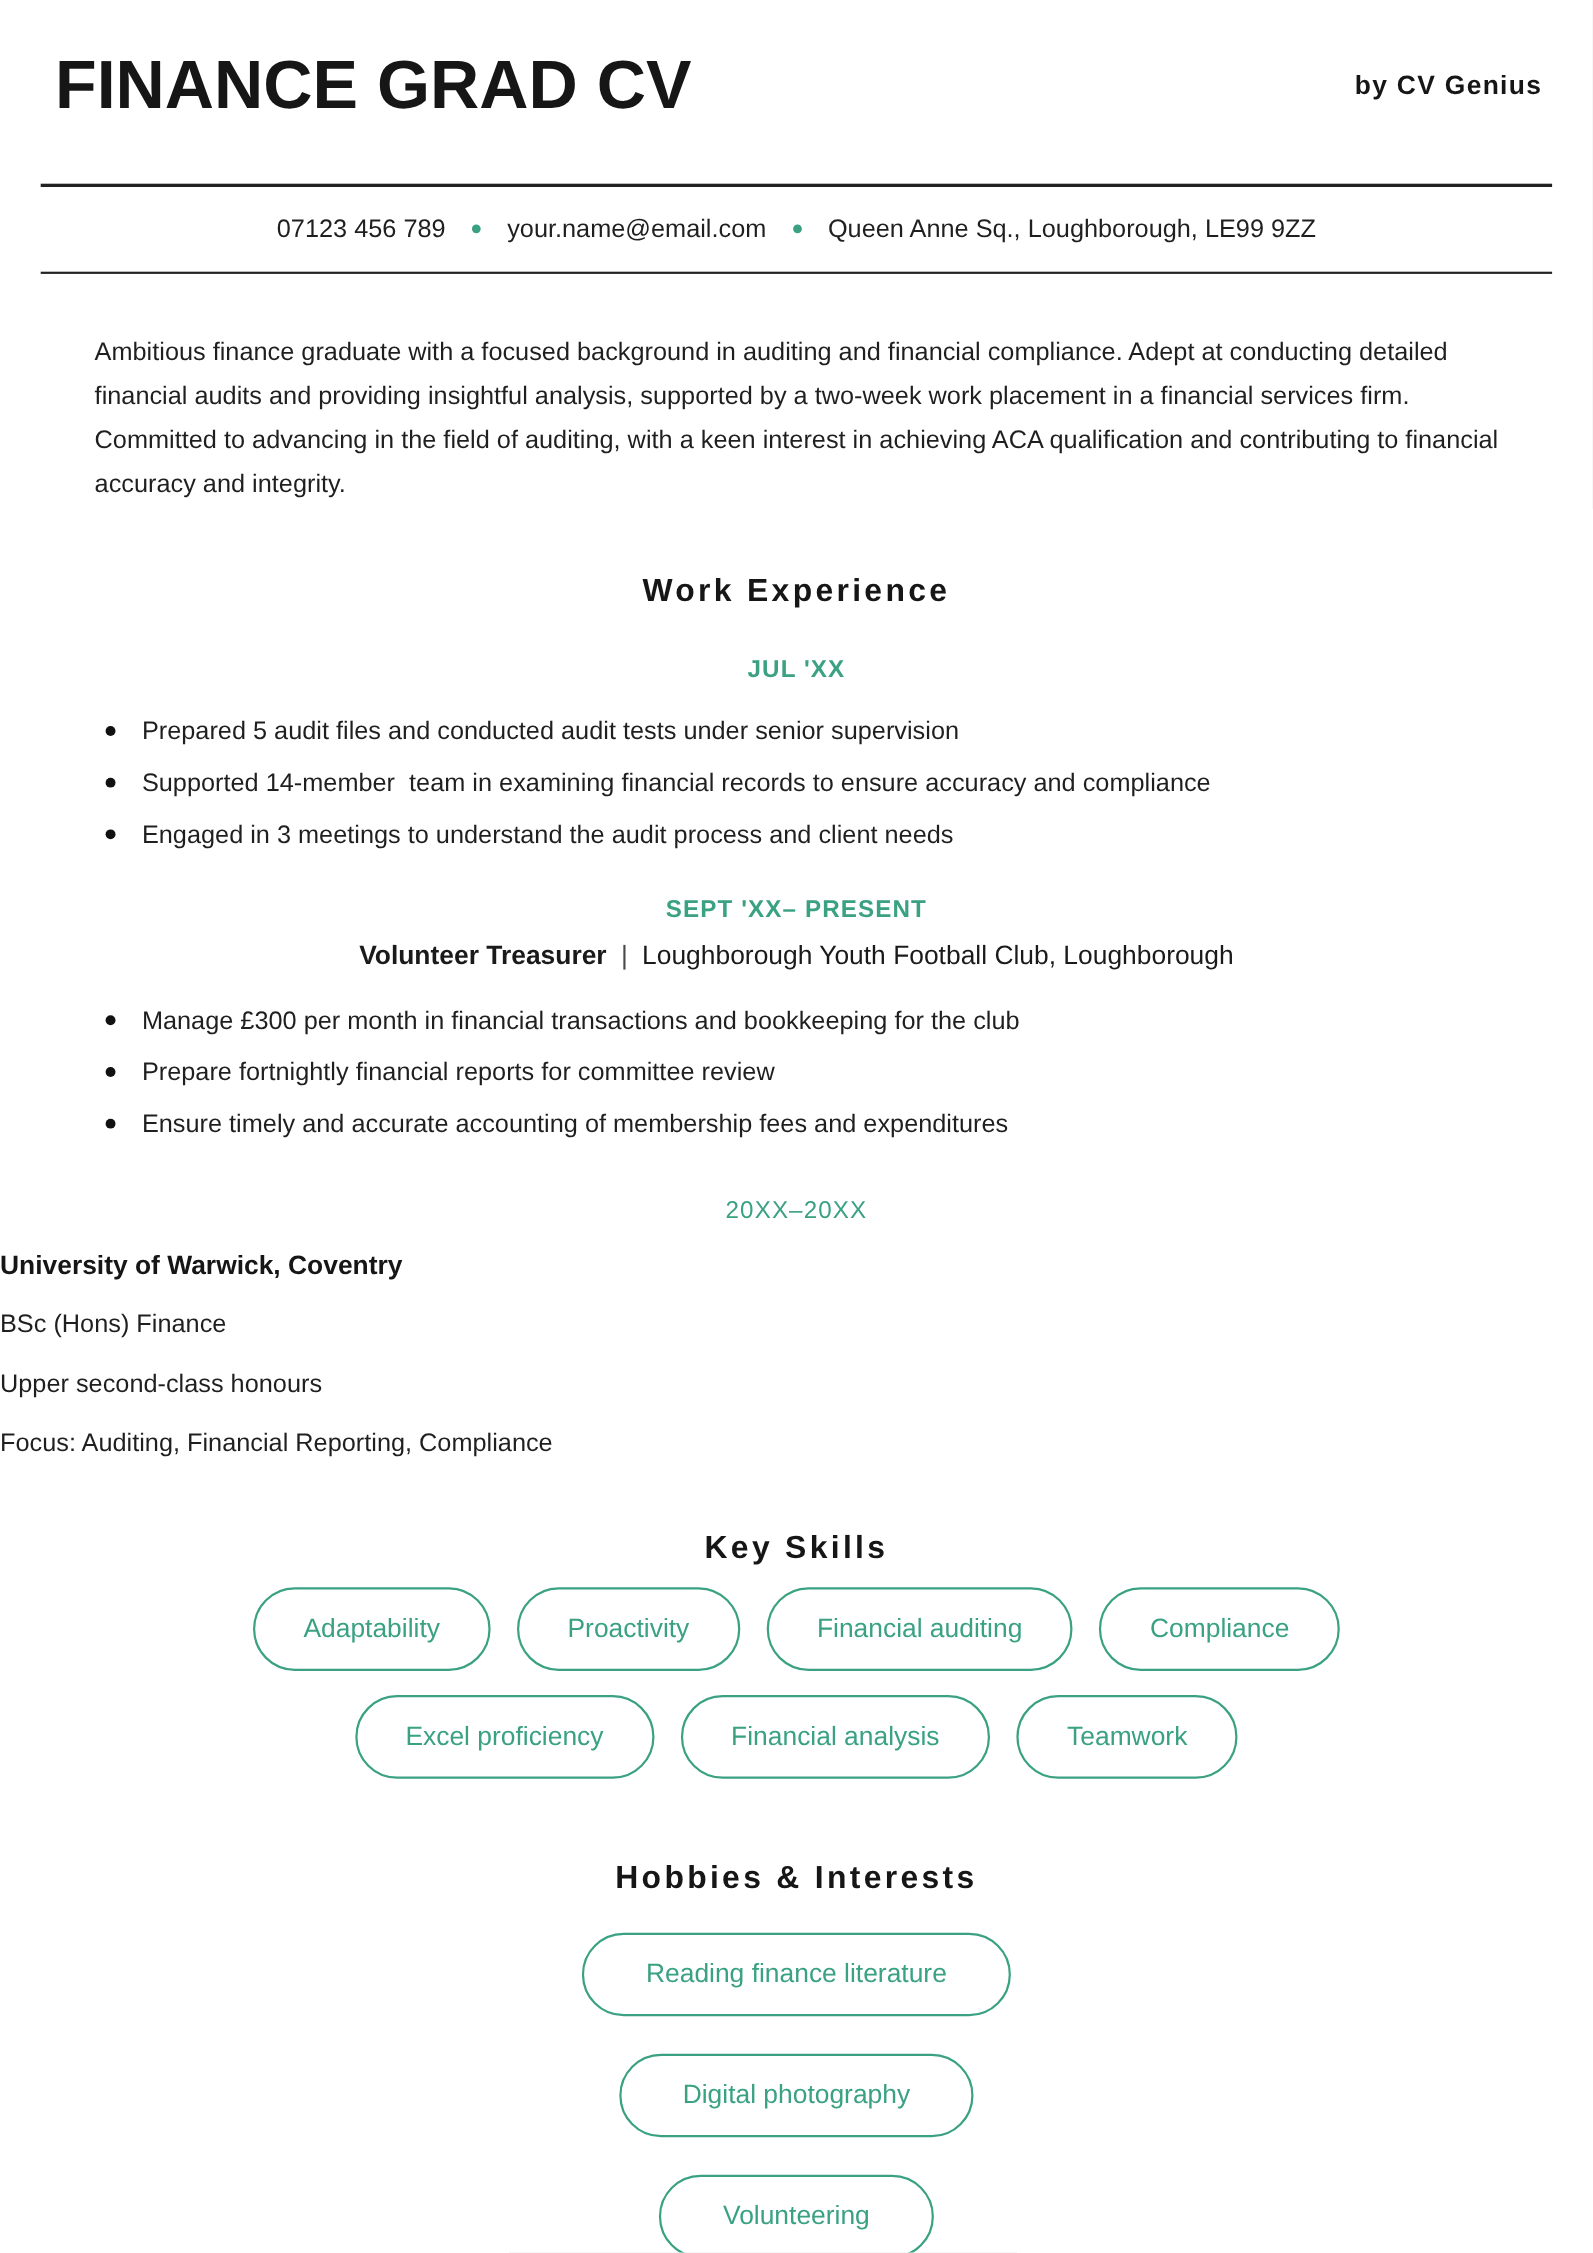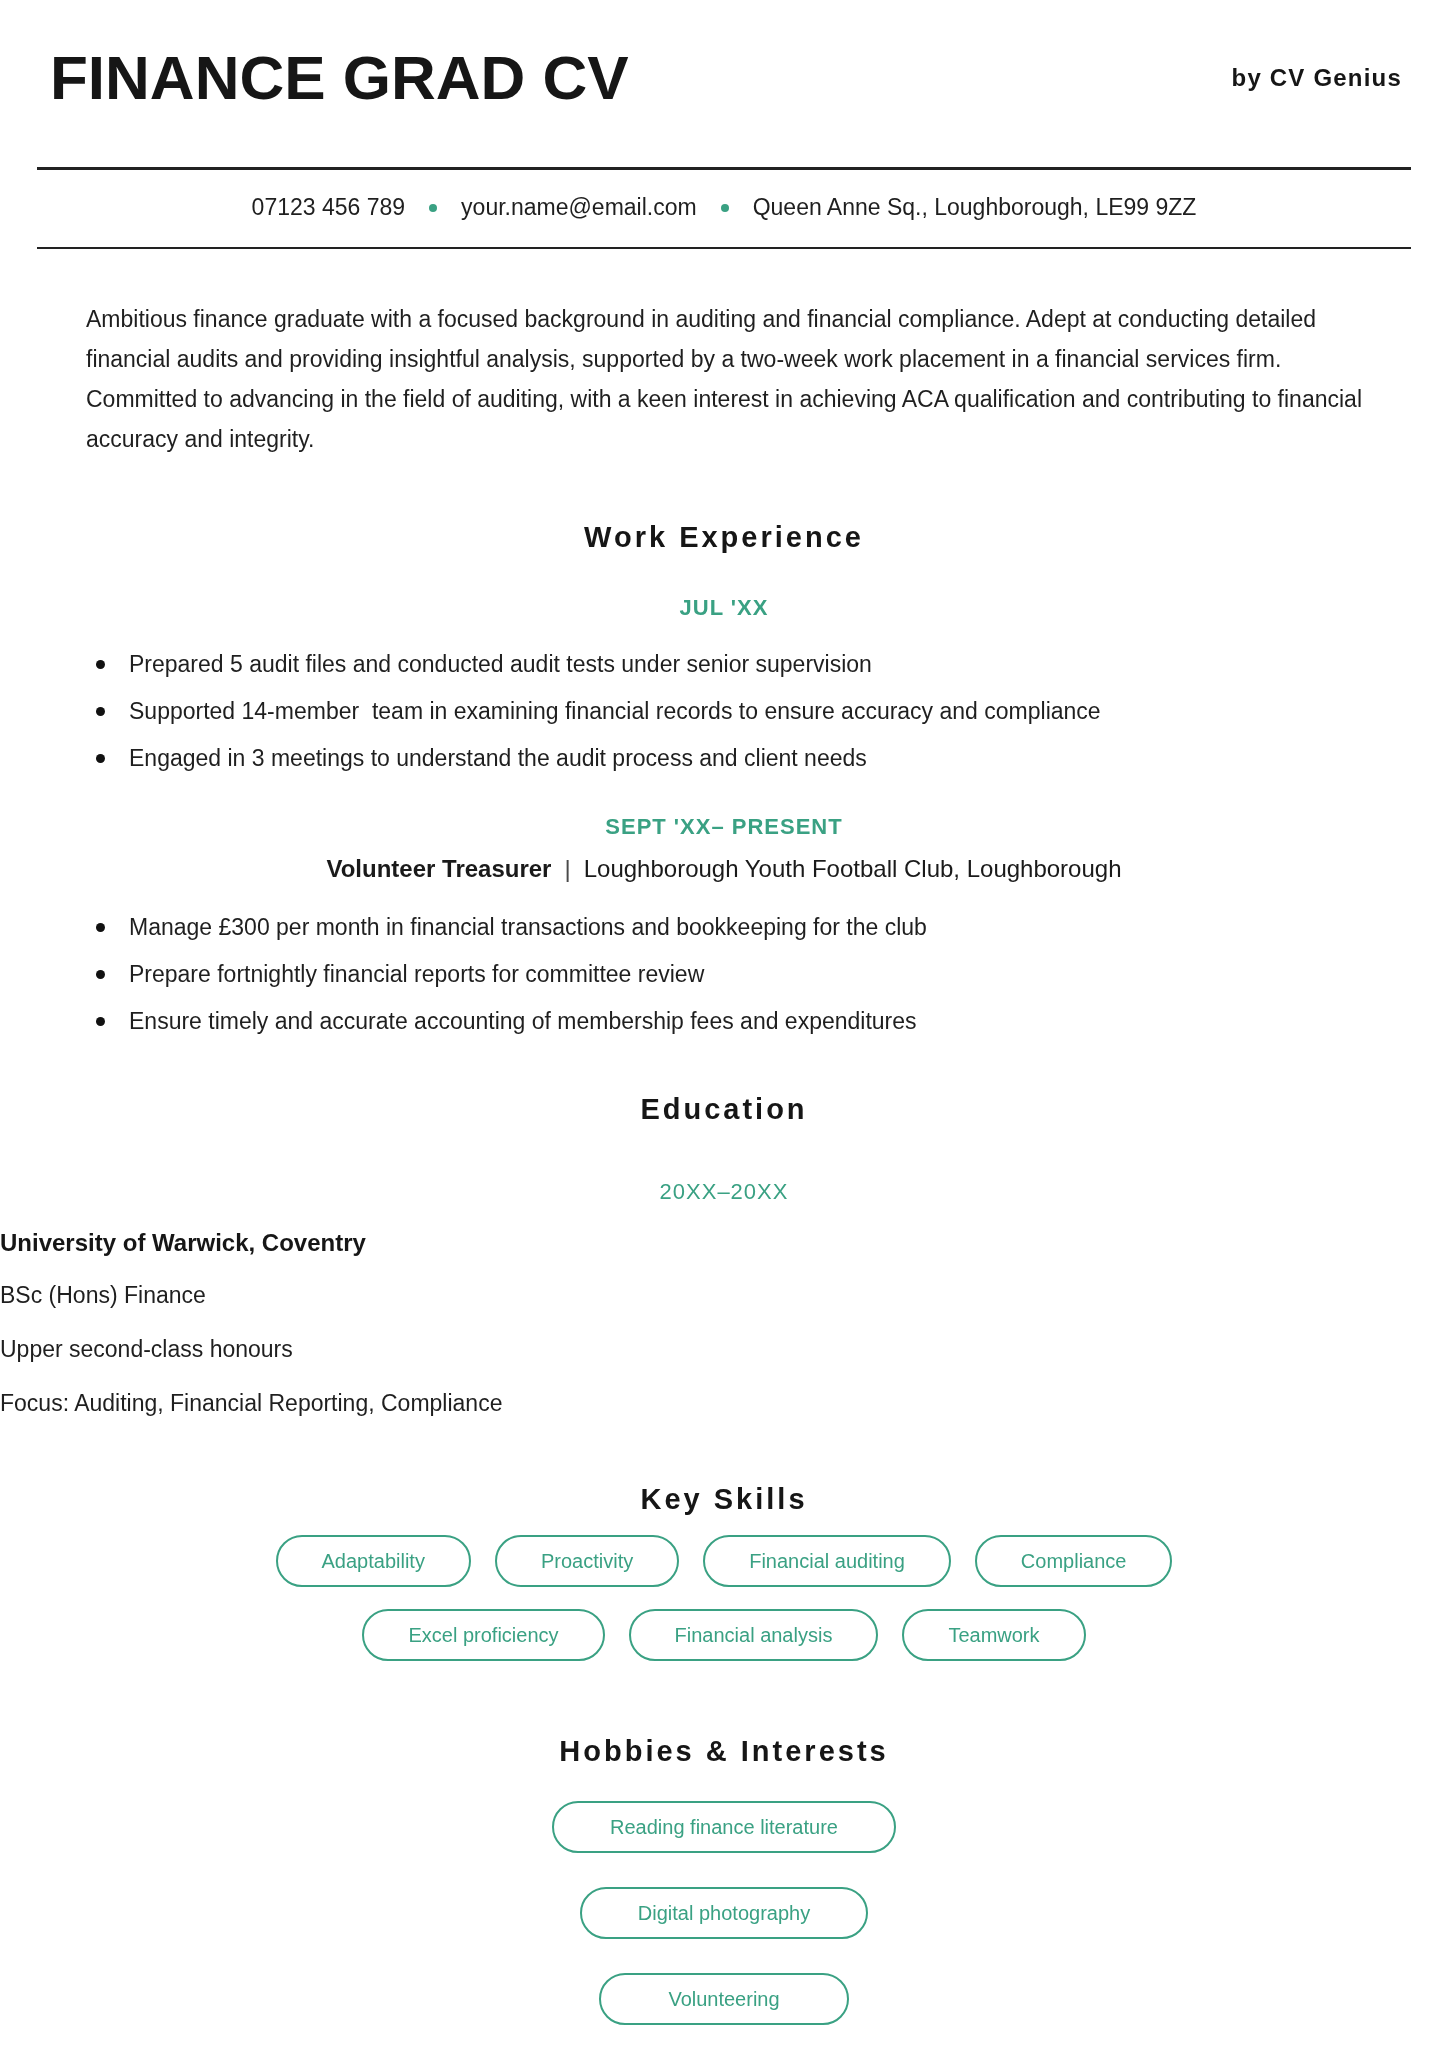--- a/index.html
+++ b/index.html
@@ -84,23 +84,23 @@
   .edu-grade{margin-top:26px;}
   .edu-focus{margin-top:26px;}
   
   .pill-row{
     display:flex;justify-content:center;align-items:center;gap:24px;
   }
   .skills-row-1{margin-top:18px;}
   .skills-row-2{margin-top:22px;}
   .hobbies-row{margin-top:32px;gap:34px;flex-direction:column;}
   .pill{
-    border:2.5px solid var(--accent);border-radius:40px;height:52px;
+    border:2.5px solid var(--accent);border-radius:40px;height:76px;
     display:flex;align-items:center;justify-content:center;
-    padding:0 44px;color:var(--accent);font-size:20px;min-width:180px;
+    padding:0 44px;color:var(--accent);font-size:24px;min-width:180px;
   }
   .hobbies-row .pill{padding:0 56px;min-width:250px;}
 </style>
 </head>
 <body>
 
 <div class="page">
 
   <div class="header">
     <div class="cv-title">FINANCE GRAD CV</div>
@@ -137,21 +137,20 @@
     <div class="job-role">
       <span class="role-title">Volunteer Treasurer</span><span class="pipe">|</span><span>Loughborough Youth Football Club, Loughborough</span>
     </div>
     <ul class="job-bullets">
       <li>Manage £300 per month in financial transactions and bookkeeping for the club</li>
       <li>Prepare fortnightly financial reports for committee review</li>
       <li>Ensure timely and accurate accounting of membership fees and expenditures</li>
     </ul>
   </div>
 
-  <h2 class="section-heading h-education">Education</h2>
   <div>
     <div class="edu-dates">20XX–20XX</div>
     <div class="edu-line edu-school">University of Warwick, Coventry</div>
     <div class="edu-line edu-degree">BSc (Hons) Finance</div>
     <div class="edu-line edu-grade">Upper second-class honours</div>
     <div class="edu-line edu-focus">Focus: Auditing, Financial Reporting, Compliance</div>
   </div>
 
   <h2 class="section-heading h-skills">Key Skills</h2>
   <div class="pill-row skills-row-1">

